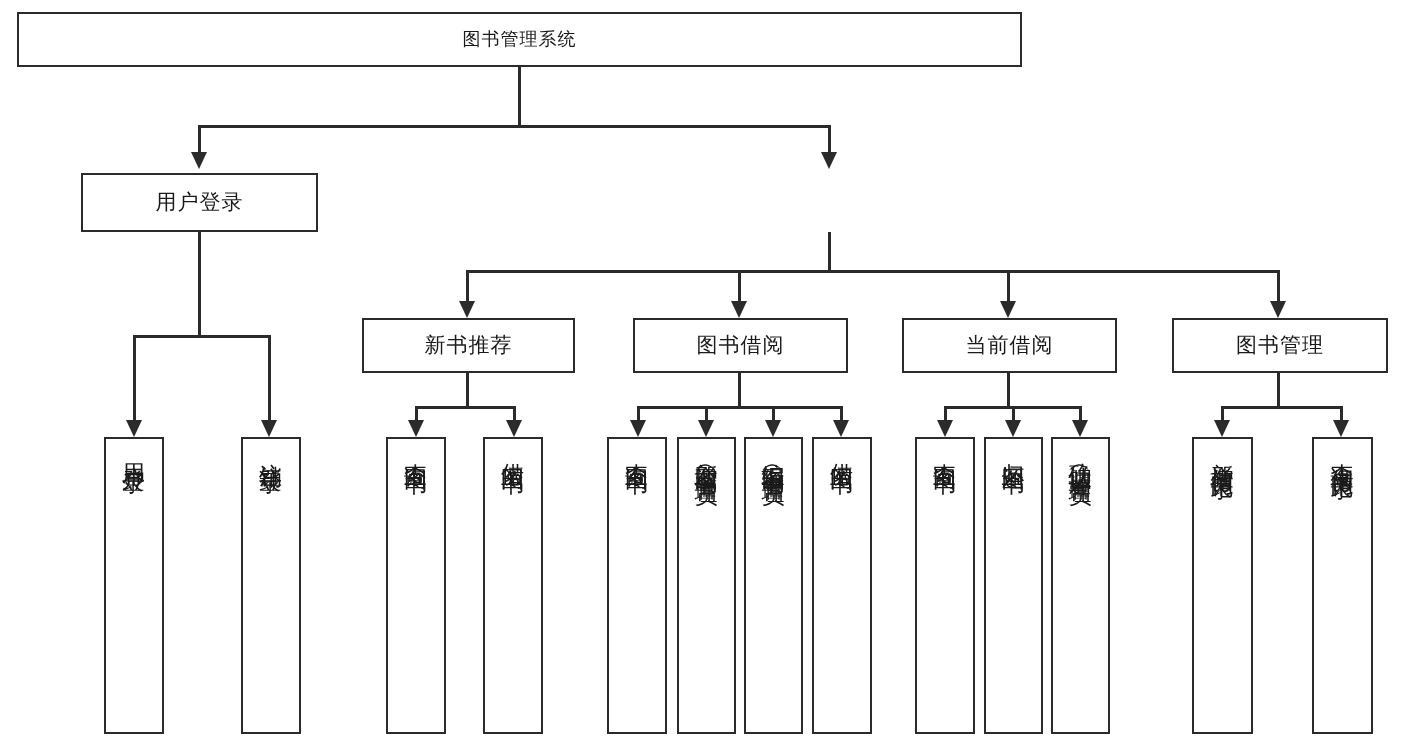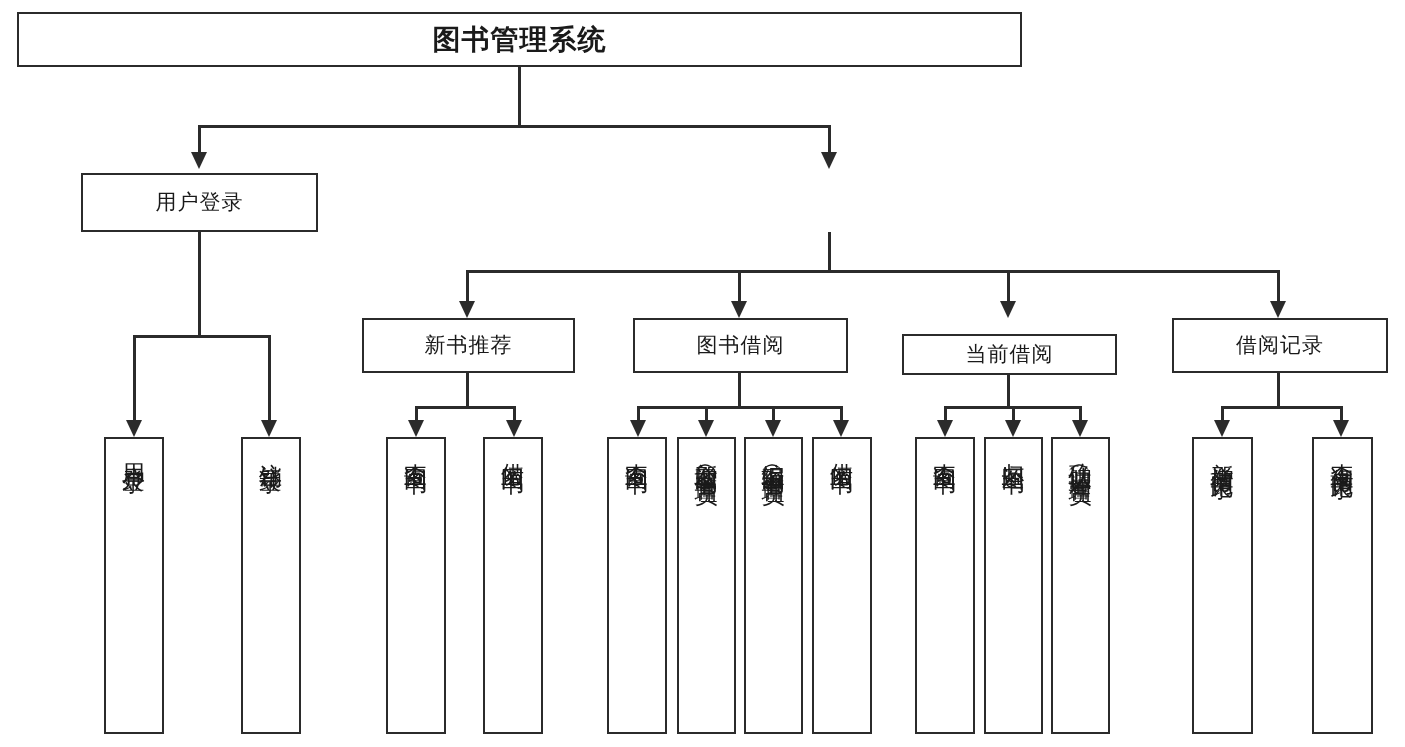--- a/index.html
+++ b/index.html
@@ -6,21 +6,21 @@
   html,body{margin:0;padding:0;background:#ffffff;}
   body{font-family:"DejaVu Sans","Liberation Sans",sans-serif;}
   #canvas{position:relative;width:1405px;height:747px;background:#ffffff;overflow:hidden;}
 
   .node{position:absolute;box-sizing:border-box;background:#ffffff;border:2px solid #2b2b2b;
         display:flex;align-items:center;justify-content:center;color:#1a1a1a;}
   .node .lbl{display:block;text-align:center;line-height:1.12;white-space:pre;}
 
   
   .node.h .lbl{font-size:21px;letter-spacing:1px;}
-  .node.root .lbl{font-size:28px;letter-spacing:1px;font-weight:bold;}
+  .node.root .lbl{font-size:18px;letter-spacing:1px;}
 
   
   .node.v{align-items:flex-start;justify-content:center;padding-top:6px;}
   .node.v .lbl{writing-mode:vertical-rl;text-orientation:upright;
                font-size:23px;letter-spacing:3px;line-height:1.05;}
 
   
   .ln{position:absolute;background:#2b2b2b;}
   .ln.v{width:3px;}
   .ln.h{height:3px;}
@@ -69,25 +69,25 @@
   <div class="arw" style="left:1000px;top:301px;"></div>
   <div class="ln v" style="left:1277px;top:270px;height:31px;"></div>
   <div class="arw" style="left:1270px;top:301px;"></div>
 
   <div class="node h" style="left:362px;top:318px;width:213px;height:55px;">
     <span class="lbl">新书推荐</span>
   </div>
   <div class="node h" style="left:633px;top:318px;width:215px;height:55px;">
     <span class="lbl">图书借阅</span>
   </div>
-  <div class="node h" style="left:902px;top:334px;width:215px;height:41px;">
+  <div class="node h" style="left:902px;top:318px;width:215px;height:55px;">
     <span class="lbl">当前借阅</span>
   </div>
   <div class="node h" style="left:1172px;top:318px;width:216px;height:55px;">
-    <span class="lbl">借阅记录</span>
+    <span class="lbl">图书管理</span>
   </div>
 
   <div class="ln v" style="left:466px;top:373px;height:33px;"></div>
   <div class="ln h" style="left:415px;top:406px;width:101px;"></div>
   <div class="ln v" style="left:415px;top:406px;height:14px;"></div>
   <div class="arw" style="left:408px;top:420px;"></div>
   <div class="ln v" style="left:513px;top:406px;height:14px;"></div>
   <div class="arw" style="left:506px;top:420px;"></div>
 
   <div class="ln v" style="left:738px;top:373px;height:33px;"></div>

